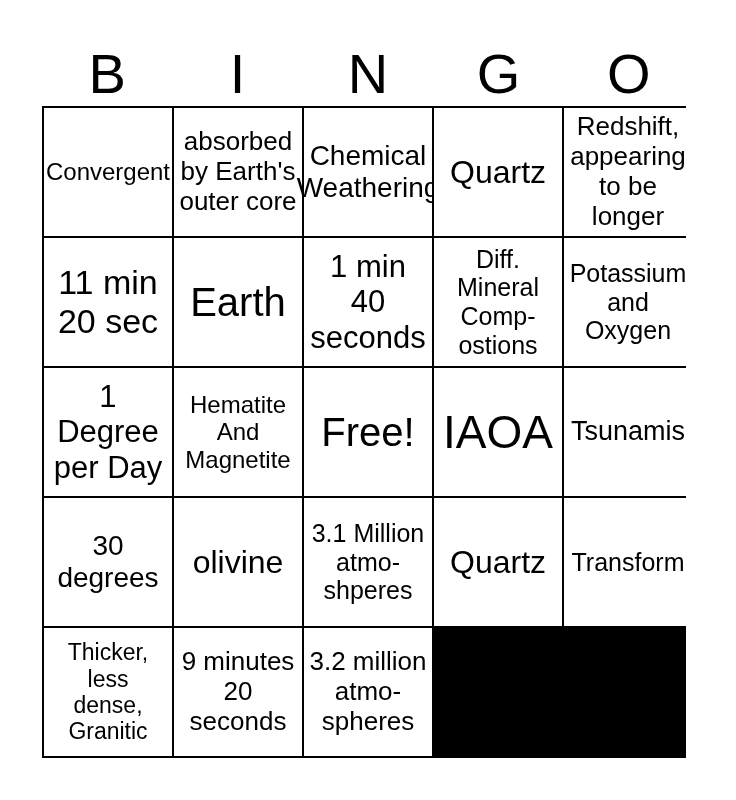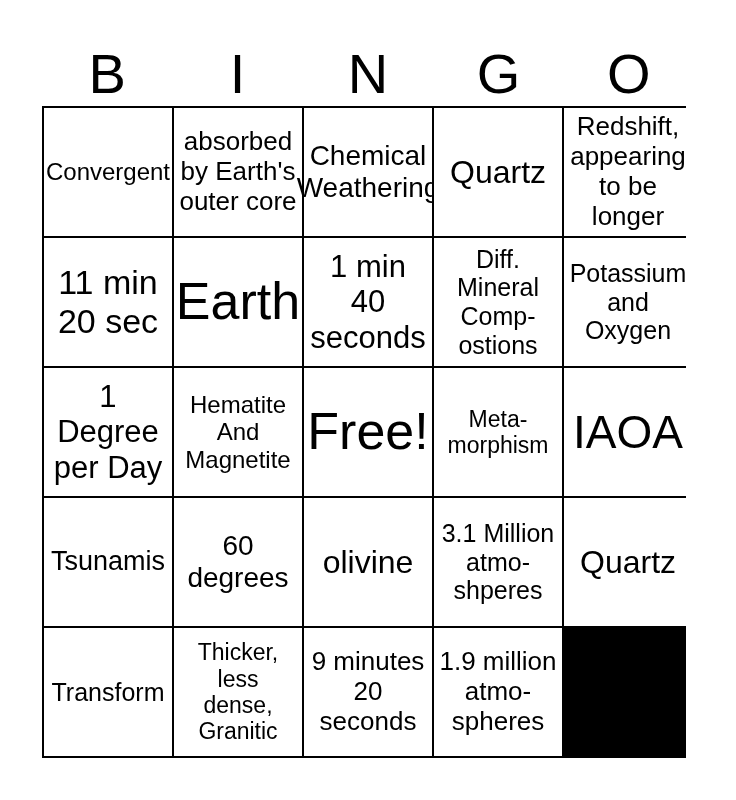--- a/index.html
+++ b/index.html
@@ -55,21 +55,21 @@
   .f23{font-size:23px}
   .f24{font-size:24px}
   .f25{font-size:25px}
   .f26{font-size:26px}
   .f27{font-size:27px}
   .f28{font-size:28px}
   .f31{font-size:31px}
   .f34{font-size:34px}
   .f40{font-size:32px}
   .f46{font-size:46px}
-  .f48{font-size:52px}
+  .f48{font-size:40px}
 </style>
 </head>
 <body>
 
 <div class="board">
 
   <div class="bingo-header">
     <div class="bingo-letter">B</div>
     <div class="bingo-letter">I</div>
     <div class="bingo-letter">N</div>
@@ -105,39 +105,37 @@
 and
 Oxygen</div>
 
     <div class="cell f31">1
 Degree
 per Day</div>
     <div class="cell f24">Hematite
 And
 Magnetite</div>
     <div class="cell f48">Free!</div>
-    <div class="cell f23">Meta-
-morphism</div>
 
     <div class="cell f46">IAOA</div>
     <div class="cell f27">Tsunamis</div>
-    <div class="cell f28">60
+    <div class="cell f28">30
 degrees</div>
     <div class="cell f40">olivine</div>
     <div class="cell f25">3.1 Million
 atmo-
 shperes</div>
 
     <div class="cell f40">Quartz</div>
     <div class="cell f25">Transform</div>
     <div class="cell f23">Thicker,
 less
 dense,
 Granitic</div>
     <div class="cell f26">9 minutes
 20
 seconds</div>
-    <div class="cell f26">1.9 million
+    <div class="cell f26">3.2 million
 atmo-
 spheres</div>
   </div>
 
 </div>
 
 </body></html>

